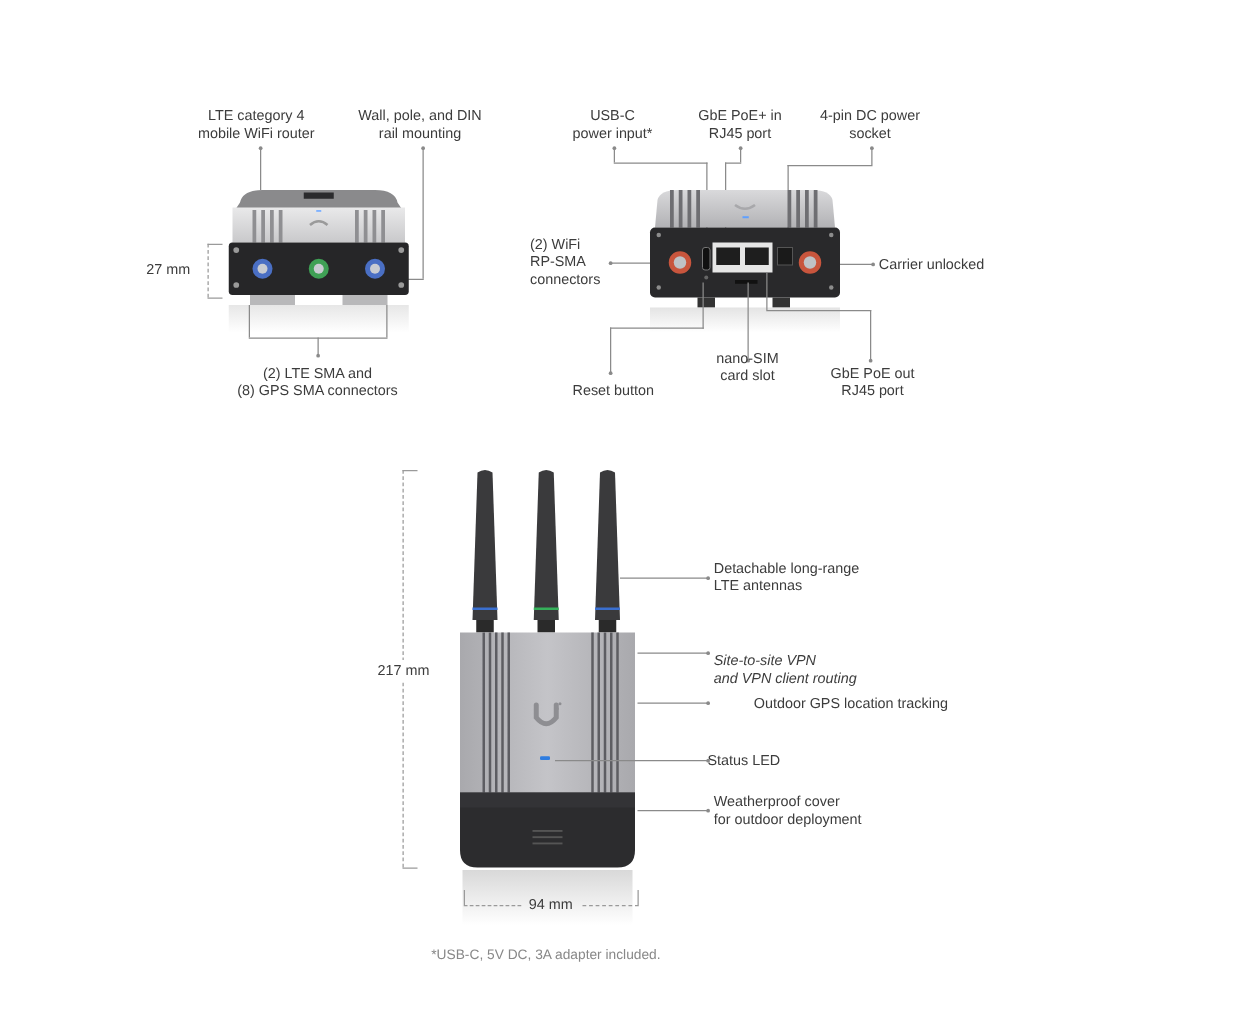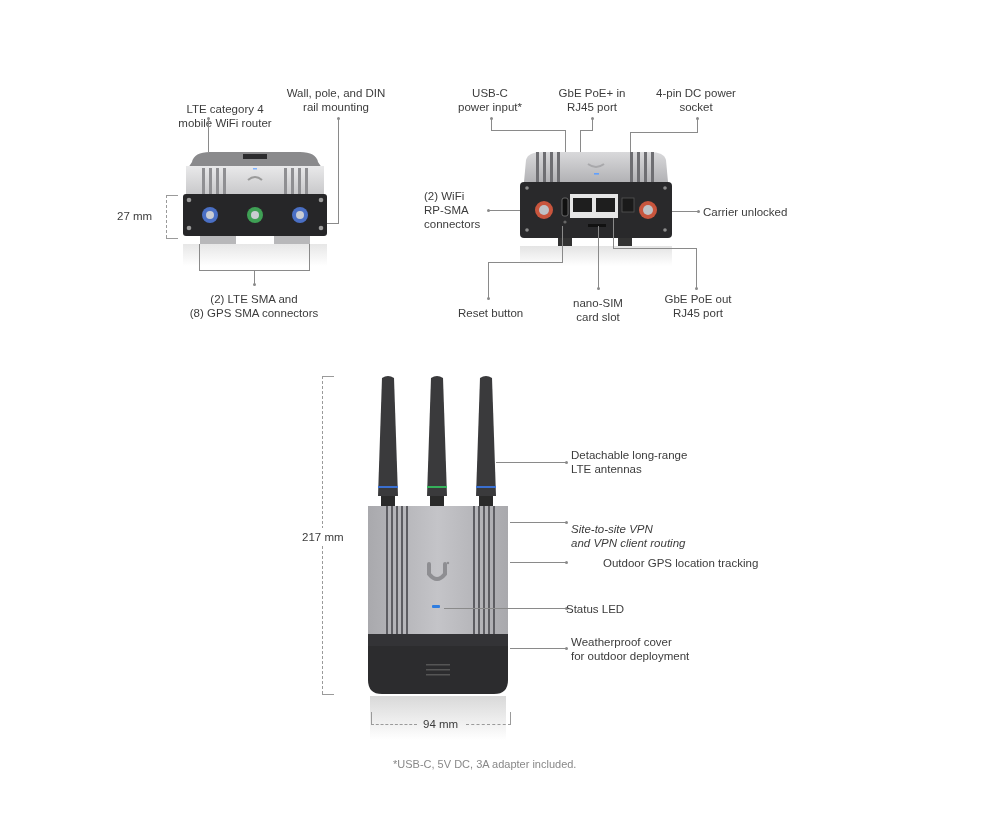--- a/index.html
+++ b/index.html
@@ -12,21 +12,21 @@
   .dash-v { position: absolute; width: 0; border-left: 1px dashed #9a9a9a; }
   .dash-h { position: absolute; height: 0; border-top: 1px dashed #9a9a9a; }
   .tick { position: absolute; background: #9a9a9a; }
   .footnote { position: absolute; font-size: 11px; color: #888; }
   svg { position: absolute; overflow: visible; }
 </style>
 </head>
 <body>
 
 <div>
-  <div class="lbl c" style="left:166px; top:86px; width:118px;margin-top:16px;">
+  <div class="lbl c" style="left:146px; top:86px; width:118px;">
     <div>LTE category 4</div>
     <div>mobile WiFi router</div>
   </div>
   <div class="lbl c" style="left:278px; top:86px; width:116px;">
     <div>Wall, pole, and DIN</div>
     <div>rail mounting</div>
   </div>
 
   <div class="dot" style="left:207px; top:117px;"></div>
   <div class="line" style="left:208px; top:118px; width:1px; height:34px;"></div>
@@ -190,21 +190,21 @@
 
   <div class="line" style="left:598px; top:226px; width:1px; height:62px;"></div>
   <div class="dot" style="left:597px; top:287px;"></div>
 
   <div class="line" style="left:613px; top:218px; width:1px; height:30px;"></div>
   <div class="line" style="left:613px; top:248px; width:84px; height:1px;"></div>
   <div class="line" style="left:696px; top:248px; width:1px; height:40px;"></div>
   <div class="dot" style="left:695px; top:287px;"></div>
 
   <div class="lbl" style="left:458px; top:306px;">Reset button</div>
-  <div class="lbl c" style="left:560px; top:296px; width:76px;">
+  <div class="lbl c" style="left:560px; top:280px; width:76px;">
     <div>nano-SIM</div>
     <div>card slot</div>
   </div>
   <div class="lbl c" style="left:656px; top:292px; width:84px;">
     <div>GbE PoE out</div>
     <div>RJ45 port</div>
   </div>
 </div>
 
 <div>
@@ -293,13 +293,13 @@
     <div>and VPN client routing</div>
   </div>
   <div class="lbl" style="left:571px; top:556px;margin-left:32px;">Outdoor GPS location tracking</div>
   <div class="lbl" style="left:566px; top:602px;">Status LED</div>
   <div class="lbl" style="left:571px; top:635px;">
     <div>Weatherproof cover</div>
     <div>for outdoor deployment</div>
   </div>
 </div>
 
-<div class="footnote" style="left:345px; top:758px;margin-left:48px;">*USB-C, 5V DC, 3A adapter included.</div>
+<div class="footnote" style="left:345px; top:758px;">*USB-C, 5V DC, 3A adapter included.</div>
 
 </body></html>

